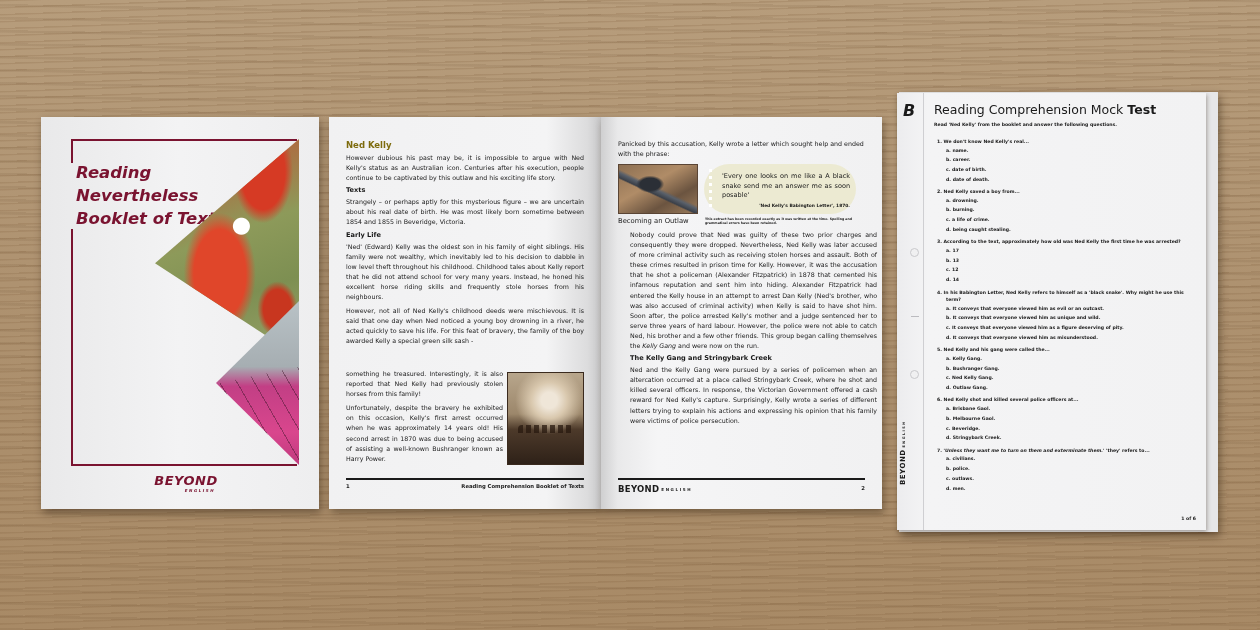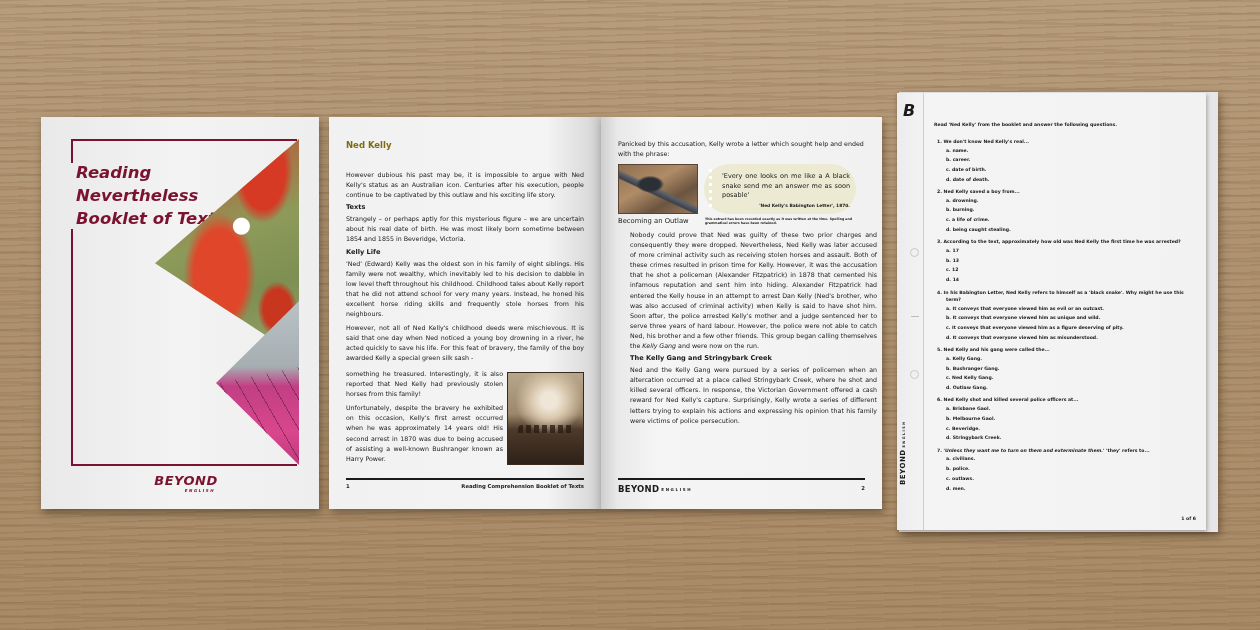--- a/index.html
+++ b/index.html
@@ -62,21 +62,21 @@
   }
   .page {
     position: absolute; top: 0; height: 392px; background: #f2f2f3;
     box-shadow: 2px 4px 8px rgba(40,25,10,0.40);
   }
   .page.left { left: 0; width: 272px; background: linear-gradient(90deg, #f1f1f2 0%, #f4f4f5 80%, #dcdcdd 95%, #c8c8c9 100%); }
   .page.right { left: 272px; width: 281px; background: linear-gradient(90deg, #cfcfd0 0%, #e9e9ea 6%, #f5f5f6 20%, #f1f1f2 100%); }
   .ptext { font-size: 6.3px; line-height: 10.1px; color: #1a1a1a; text-align: justify; }
   .phead { font-size: 6.6px; font-weight: bold; color: #1a1a1a; margin: 3px 0 3px; }
   .page.left .content { position: absolute; left: 17px; top: 23px; width: 238px; }
-  .page .ned-title { color: #7d6b0d; font-weight: bold; font-size: 8.5px; margin-bottom: 20px; }
+  .page .ned-title { color: #7d6b0d; font-weight: bold; font-size: 8.5px; margin-bottom: 3px; }
   .page .ptext + .ptext { margin-top: 4px; }
   .horse-img {
     position: absolute; left: 178px; top: 255px; width: 77px; height: 93px;
     background:
       radial-gradient(circle at 55% 30%, #efe6d8 0 8px, #d9c8ae 18px, transparent 34px),
       linear-gradient(180deg, #b8a68c 0%, #9c876b 45%, #4d3a2a 62%, #2e2118 100%);
     border: 1px solid #3a2a1e;
   }
   .horse-img::after {
     content: ""; position: absolute; left: 10px; top: 52px; width: 55px; height: 8px;
@@ -166,21 +166,21 @@
   </div>
 </div>
 
 <div class="spread">
   <div class="page left">
     <div class="content">
       <div class="ned-title">Ned Kelly</div>
       <p class="ptext">However dubious his past may be, it is impossible to argue with Ned Kelly's status as an Australian icon. Centuries after his execution, people continue to be captivated by this outlaw and his exciting life story.</p>
       <div class="phead">Texts</div>
       <p class="ptext">Strangely – or perhaps aptly for this mysterious figure – we are uncertain about his real date of birth. He was most likely born sometime between 1854 and 1855 in Beveridge, Victoria.</p>
-      <div class="phead">Kelly Life</div>
+      <div class="phead">Early Life</div>
       <p class="ptext">'Ned' (Edward) Kelly was the oldest son in his family of eight siblings. His family were not wealthy, which inevitably led to his decision to dabble in low level theft throughout his childhood. Childhood tales about Kelly report that he did not attend school for very many years. Instead, he honed his excellent horse riding skills and frequently stole horses from his neighbours.</p>
       <p class="ptext">However, not all of Ned Kelly's childhood deeds were mischievous. It is said that one day when Ned noticed a young boy drowning in a river, he acted quickly to save his life. For this feat of bravery, the family of the boy awarded Kelly a special green silk sash -</p>
     </div>
     <div class="float-text">
       <p class="ptext">something he treasured. Interestingly, it is also reported that Ned Kelly had previously stolen horses from this family!</p>
       <p class="ptext" style="margin-top:4px">Unfortunately, despite the bravery he exhibited on this occasion, Kelly's first arrest occurred when he was approximately 14 years old! His second arrest in 1870 was due to being accused of assisting a well-known Bushranger known as Harry Power.</p>
     </div>
     <div class="horse-img"></div>
     <div class="page-rule" style="left:17px; top:361px; width:238px;"></div>
     <div class="footer-text" style="left:17px; top:366px;">1</div>
@@ -219,20 +219,23 @@
 <div class="test-back"></div>
 <div class="test">
   <div class="sidebar-line"></div>
   <div class="b-logo">B</div>
   <div class="hole" style="top:155px"></div>
   <div class="tick"></div>
   <div class="hole" style="top:277px"></div>
   <div class="side-brand">
     <span>BEYOND</span><span class="eng">ENGLISH</span>
   </div>
+  <div class="t-title">
+    <span>Reading Comprehension Mock </span><b>Test</b>
+  </div>
   <div class="t-instr">Read 'Ned Kelly' from the booklet and answer the following questions.</div>
 
   <div class="qs">
     <div class="q">
       <div class="q-text"><span>1.</span> <span>We don't know Ned Kelly's real...</span></div>
       <div class="opt">a.  name.</div>
       <div class="opt">b.  career.</div>
       <div class="opt">c.  date of birth.</div>
       <div class="opt">d.  date of death.</div>
     </div>

